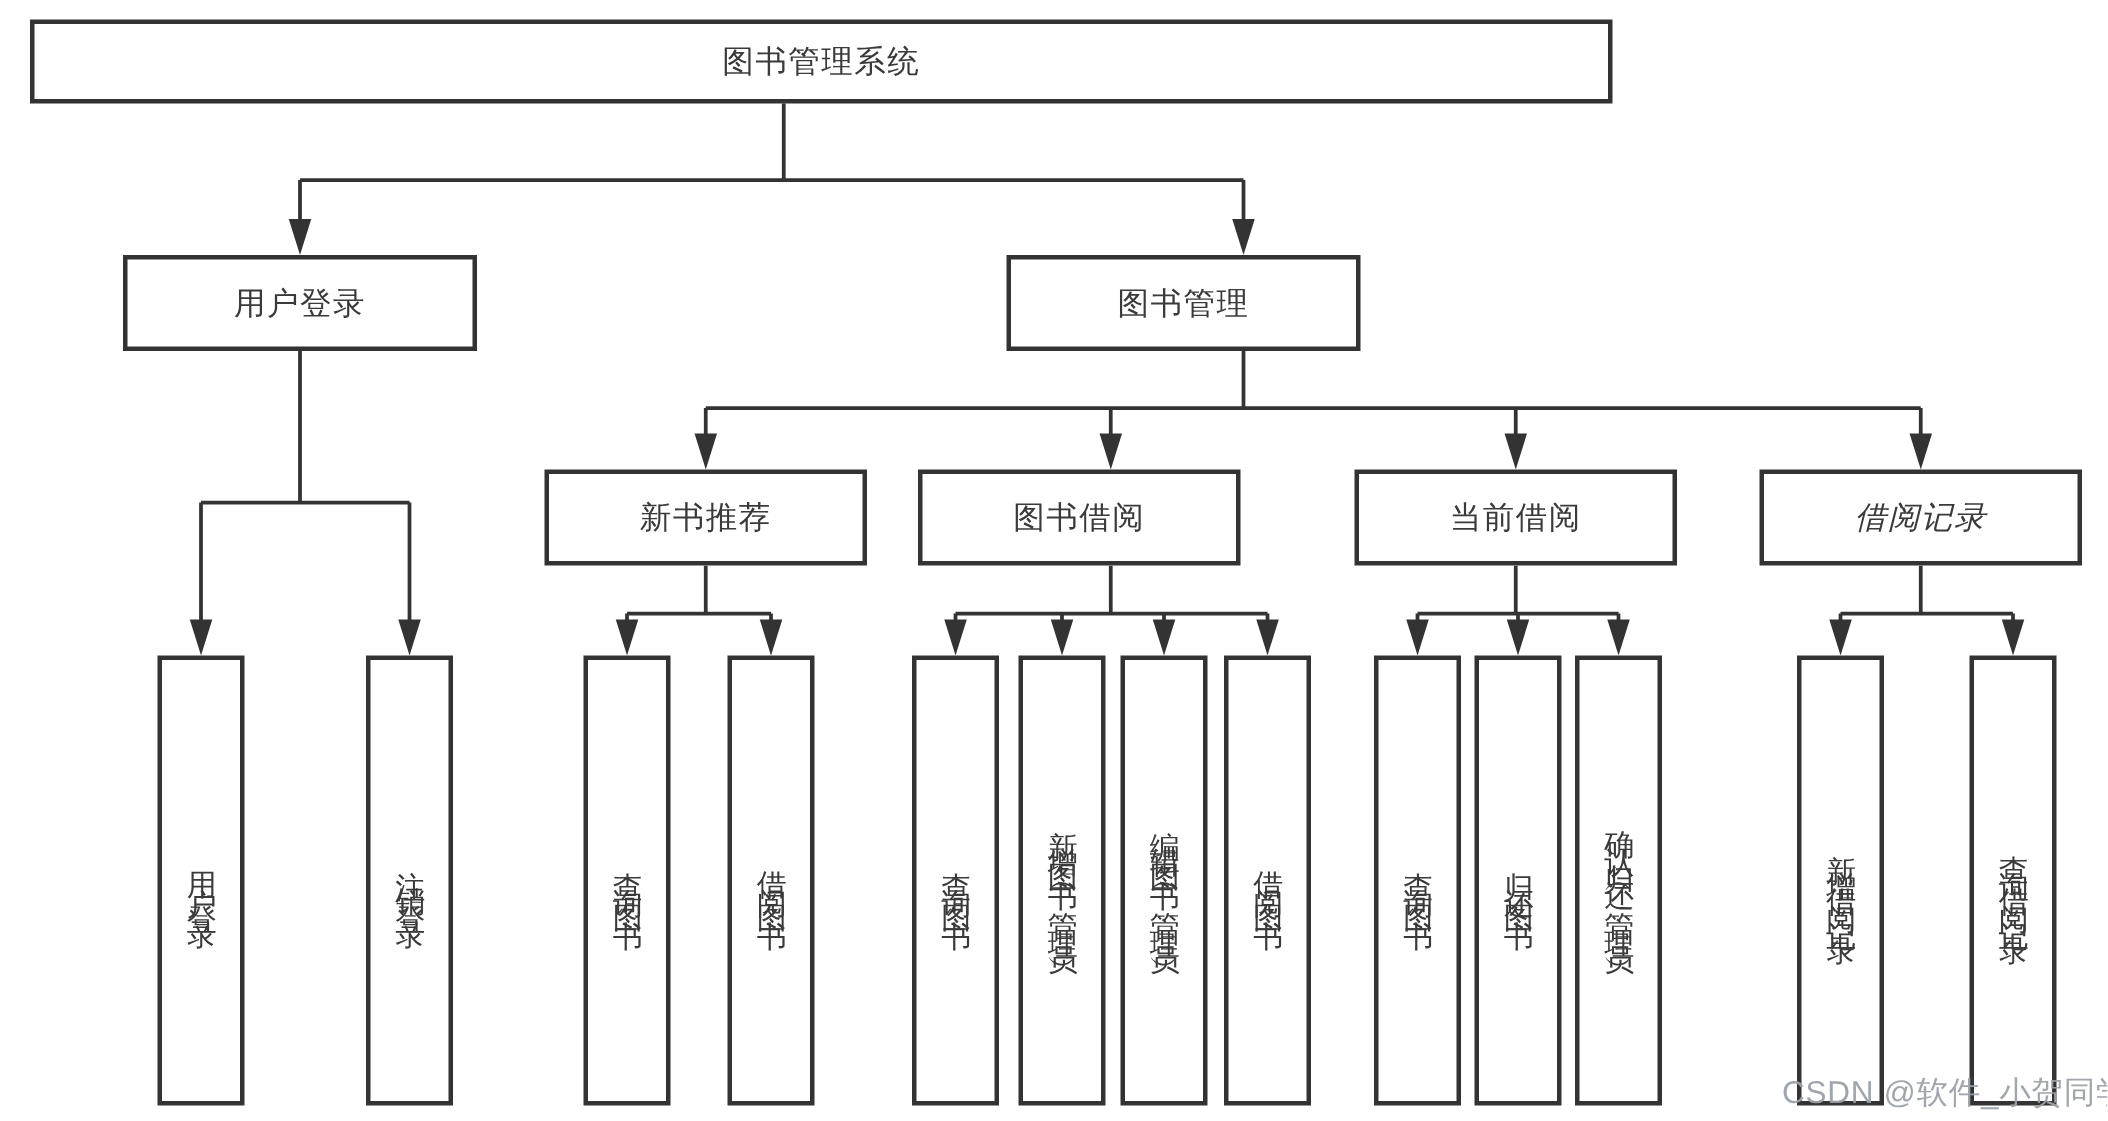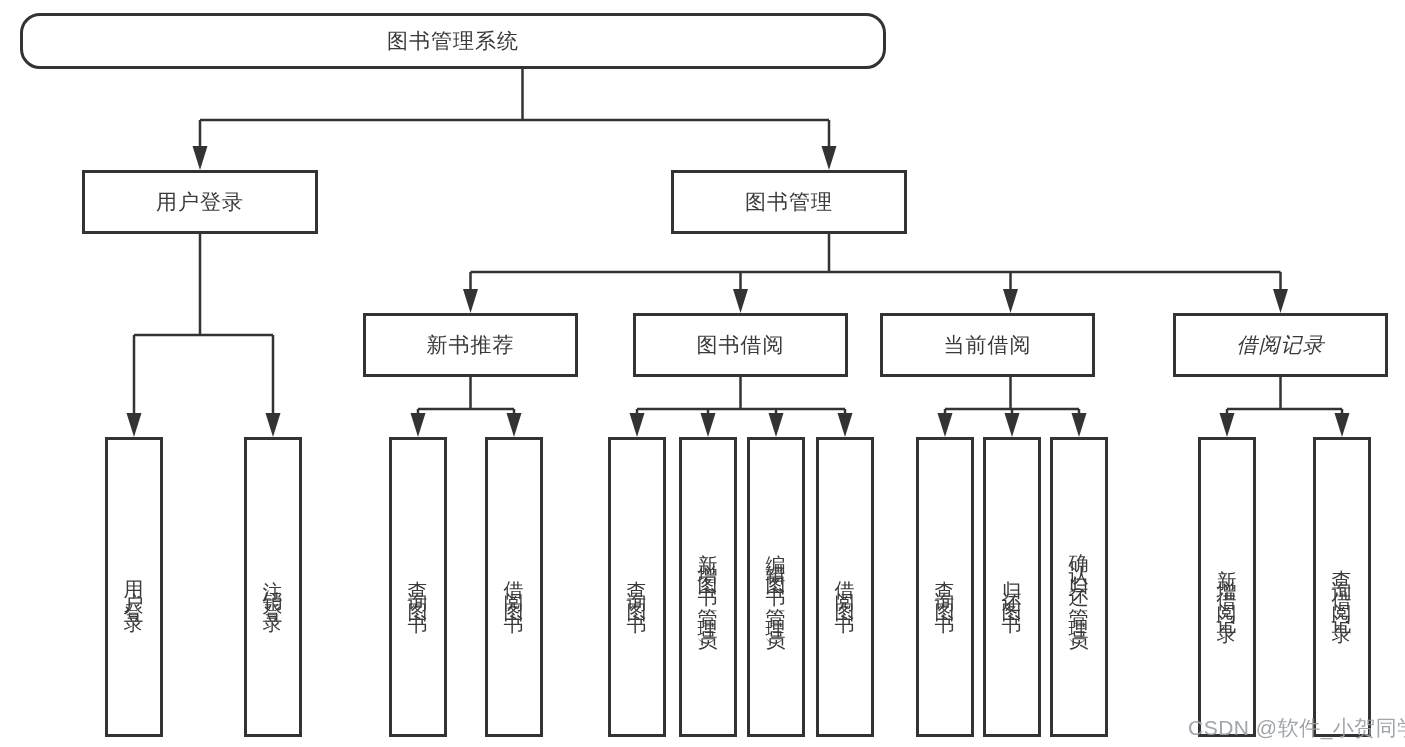--- a/index.html
+++ b/index.html
@@ -32,23 +32,22 @@
     align-items: center;
     justify-content: center;
     font-size: 21px;
     letter-spacing: 1px;
     color: #3a3a3a;
     z-index: 2;
   }
   .root-box {
     left: 20px;
     top: 13px;
-    width: 866px;
+    width: 1055px;
     height: 56px;
-    border-radius: 20px;
   }
   .l2-box {
     top: 170px;
     width: 236px;
     height: 64px;
   }
   .l3-box {
     top: 313px;
     width: 215px;
     height: 64px;
@@ -143,24 +142,24 @@
   <div class="hbox l2-box" style="left:82px;">
     <span>用户登录</span>
   </div>
   <div class="hbox l2-box" style="left:671px;">
     <span>图书管理</span>
   </div>
 
   <div class="hbox l3-box" style="left:363px;">
     <span>新书推荐</span>
   </div>
-  <div class="hbox l3-box" style="left:633px;">
+  <div class="hbox l3-box" style="left:612px;">
     <span>图书借阅</span>
   </div>
-  <div class="hbox l3-box" style="left:880px;">
+  <div class="hbox l3-box" style="left:903px;">
     <span>当前借阅</span>
   </div>
   <div class="hbox l3-box" style="left:1173px;font-style:italic;">
     <span>借阅记录</span>
   </div>
 
   <div class="leaf" style="left:105px;">
     <span>用户登录</span>
   </div>
   <div class="leaf" style="left:244px;">

